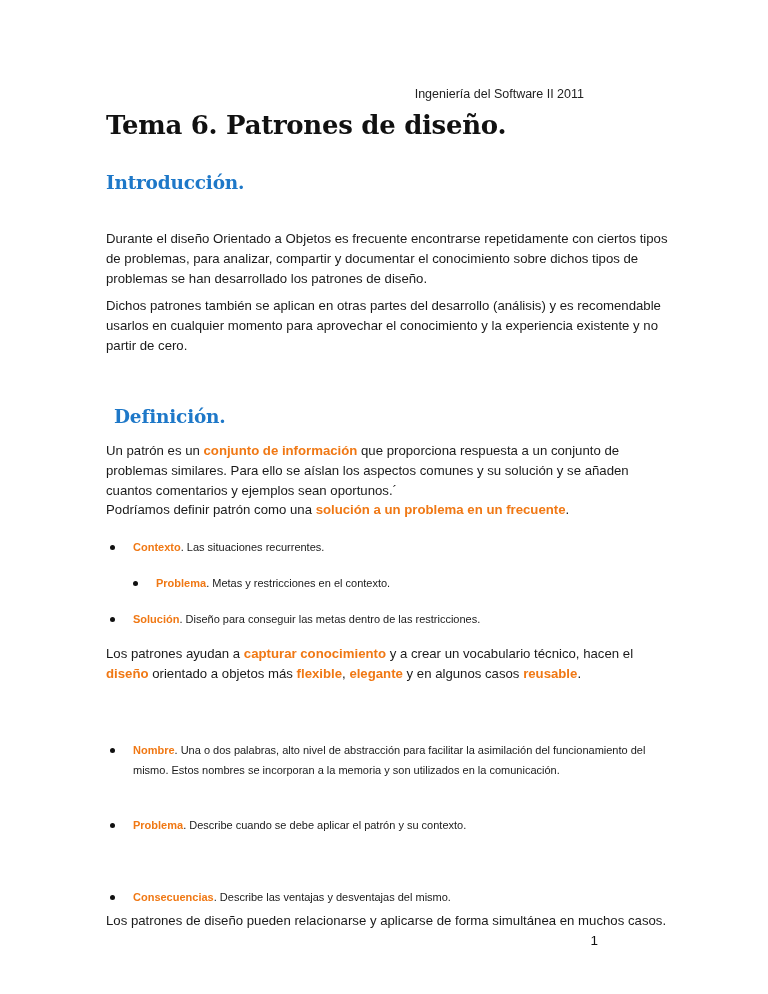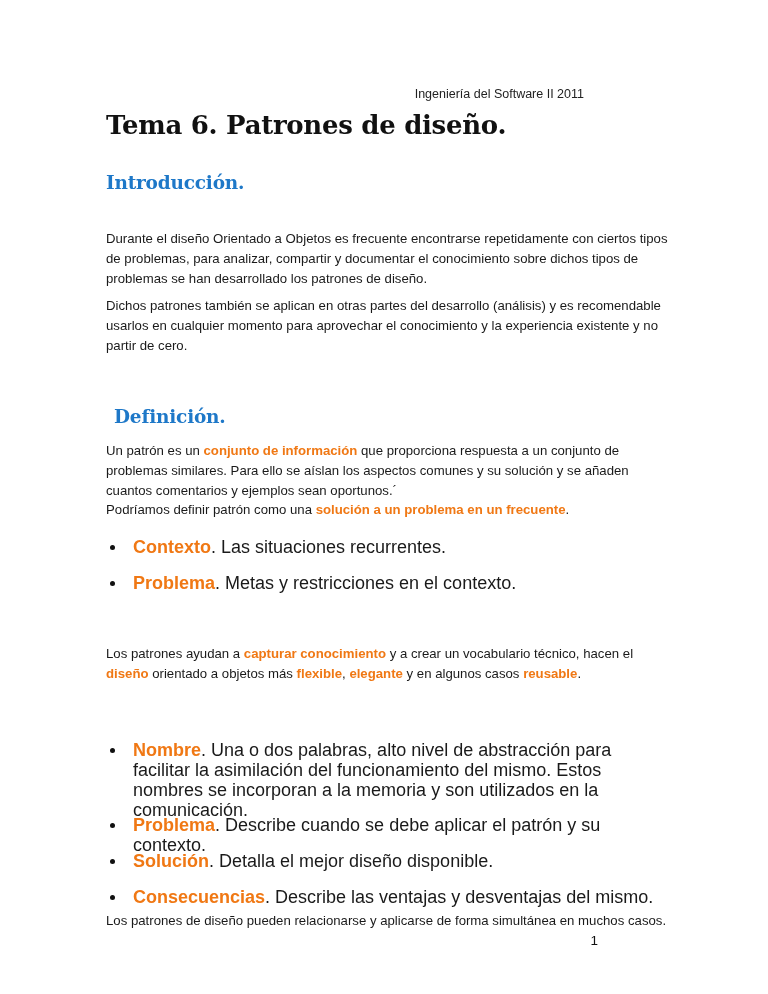--- a/index.html
+++ b/index.html
@@ -7,21 +7,21 @@
            font-family: "Liberation Sans", "DejaVu Sans", sans-serif; color: #1a1a1a; }
     .page { position: absolute; left: 0; top: 0; width: 704px; height: 994px; }
     .header { position: absolute; right: 120px; top: 87px; font-size: 12.5px; color: #222; }
     .title { position: absolute; left: 106px; top: 110px; margin: 0;
              font-family: "DejaVu Serif", "Liberation Serif", serif; font-weight: bold;
              font-size: 26px; color: #111; letter-spacing: -0.3px; }
     .h2 { position: absolute; margin: 0; font-family: "DejaVu Serif", "Liberation Serif", serif;
           font-weight: bold; font-size: 18.5px; color: #1e78c8; letter-spacing: -0.2px; }
     .p { position: absolute; left: 106px; width: 570px; margin: 0; font-size: 13.2px; line-height: 20px; color: #1a1a1a; }
     .hl { color: #f07814; font-weight: bold; }
-    .bullet { position: absolute; left: 133px; width: 540px; margin: 0; font-size: 18px; line-height: 20px; color: #1a1a1a; }
+    .bullet { position: absolute; left: 133px; width: 540px; margin: 0; font-size: 11px; line-height: 20px; color: #1a1a1a; }
     .dot { position: absolute; left: -23px; top: 8px; width: 5px; height: 5px; border-radius: 50%; background: #111; }
     .pagenum { position: absolute; right: 106px; top: 933px; font-size: 13.5px; color: #111; }
   </style>
 </head>
 <body>
 
 <div class="page">
   <div class="header">Ingeniería del Software II 2011</div>
 
   <h1 class="title">Tema 6.  Patrones de diseño.</h1>
@@ -31,26 +31,26 @@
   <p class="p" style="top:229px;">Durante el diseño Orientado a Objetos es frecuente encontrarse repetidamente con ciertos tipos de problemas, para analizar, compartir y documentar el conocimiento sobre dichos tipos de problemas se han desarrollado los patrones de diseño.</p>
   <p class="p" style="top:296px;">Dichos patrones también se aplican en otras partes del desarrollo (análisis) y es recomendable usarlos en cualquier momento para aprovechar el conocimiento y la experiencia existente y no partir de cero.</p>
 
   <h2 class="h2" style="left:114px; top:406px;">Definición.</h2>
 
   <p class="p" style="top:441px;"><span>Un patrón es un </span><span class="hl">conjunto de información</span><span> que proporciona respuesta a un conjunto de problemas similares. Para ello se aíslan los aspectos comunes y su solución y se añaden cuantos comentarios y ejemplos sean oportunos.´</span></p>
 
   <p class="p" style="top:500px;"><span>Podríamos definir patrón como una </span><span class="hl">solución a un problema en un frecuente</span><span>.</span></p>
 
   <p class="bullet" style="top:537px;"><span class="dot"></span><span class="hl">Contexto</span><span>. Las situaciones recurrentes.</span></p>
-  <p class="bullet" style="top:573px;"><span class="dot"></span><span class="hl">Problema</span><span>. Metas y restricciones en el contexto.</span></p>
+  <p class="bullet" style="top:573px;margin-left:23px;"><span class="dot"></span><span class="hl">Problema</span><span>. Metas y restricciones en el contexto.</span></p>
+  <p class="bullet" style="top:609px;"><span class="dot"></span><span class="hl">Solución</span><span>. Diseño para conseguir las metas dentro de las restricciones.</span></p>
 
   <p class="p" style="top:644px;"><span>Los patrones ayudan a </span><span class="hl">capturar conocimiento</span><span> y a crear un vocabulario técnico, hacen el </span><span class="hl">diseño</span><span> orientado a objetos más </span><span class="hl">flexible</span><span>, </span><span class="hl">elegante</span><span> y en algunos casos </span><span class="hl">reusable</span><span>.</span></p>
 
 
   <p class="bullet" style="top:740px;"><span class="dot"></span><span class="hl">Nombre</span><span>. Una o dos palabras, alto nivel de abstracción para facilitar la asimilación del funcionamiento del mismo. Estos nombres se incorporan a la memoria y son utilizados en la comunicación.</span></p>
   <p class="bullet" style="top:815px;"><span class="dot"></span><span class="hl">Problema</span><span>. Describe cuando se debe aplicar el patrón y su contexto.</span></p>
-  <p class="bullet" style="top:851px;"><span class="dot"></span><span class="hl">Solución</span><span>. Detalla el mejor diseño disponible.</span></p>
   <p class="bullet" style="top:887px;"><span class="dot"></span><span class="hl">Consecuencias</span><span>. Describe las ventajas y desventajas del mismo.</span></p>
 
   <p class="p" style="top:911px; width:600px;">Los patrones de diseño pueden relacionarse y aplicarse de forma simultánea en muchos casos.</p>
 
   <div class="pagenum">1</div>
 </div>
 
 </body></html>

